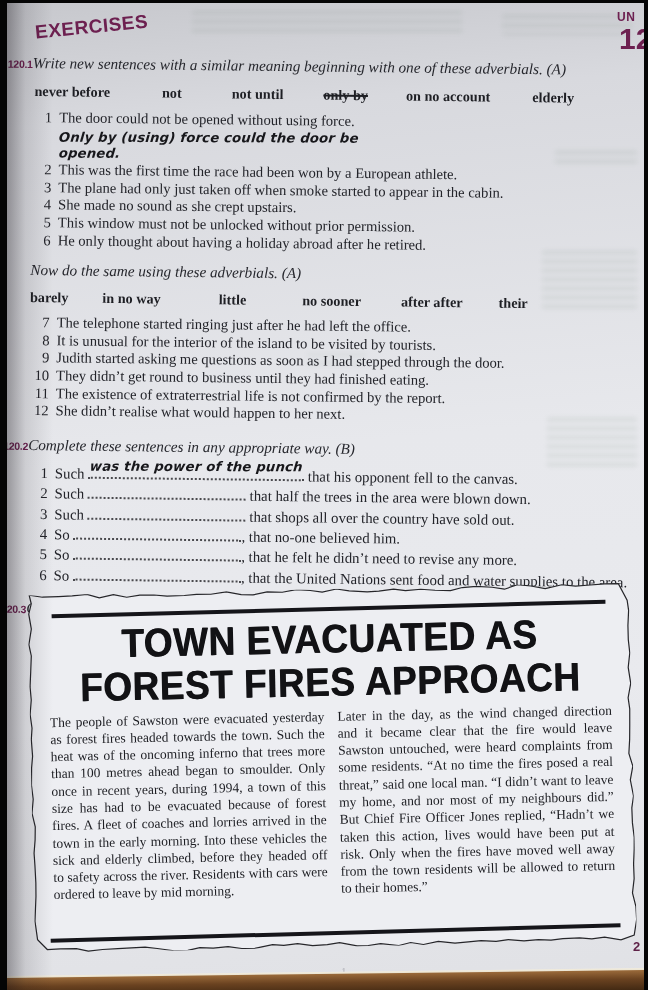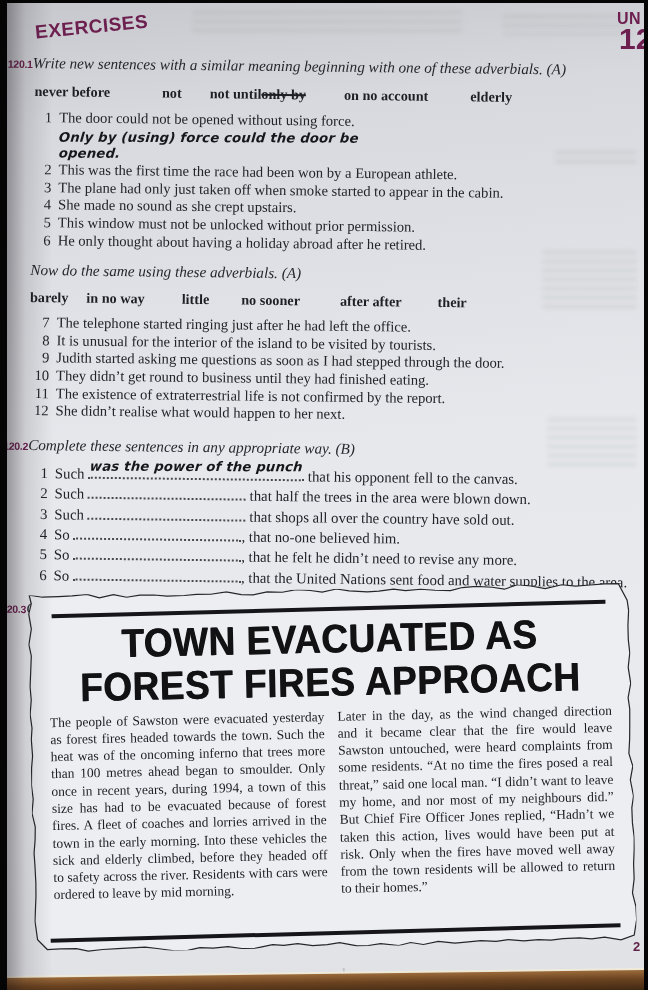--- a/index.html
+++ b/index.html
@@ -15,38 +15,38 @@
   .stack-edge{position:absolute;left:-8px;right:-8px;bottom:12px;height:6px;transform:rotate(-.7deg);
         background:linear-gradient(180deg,#f2ecdc,#d9d2bd);}
   
   .smudge{position:absolute;filter:blur(2.5px);opacity:.32;border-radius:2px;
         background:repeating-linear-gradient(180deg,rgba(104,126,110,.55) 0 3px,transparent 3px 9px);}
   
   .hdr-exercises{position:absolute;left:28px;top:13px;transform:rotate(-5.5deg);
         font-family:"Liberation Sans",sans-serif;font-weight:bold;font-size:19px;
         letter-spacing:.5px;color:#6d2050;}
   .hdr-un{position:absolute;left:610px;top:7px;font-family:"Liberation Sans",sans-serif;
-        font-weight:bold;font-size:16px;color:#6d2050;letter-spacing:.5px;}
+        font-weight:bold;font-size:12px;color:#6d2050;letter-spacing:.5px;}
   .hdr-unitnum{position:absolute;left:612px;top:19px;font-family:"Liberation Sans",sans-serif;
         font-weight:bold;font-size:30px;color:#6d2050;}
   .pagenum{position:absolute;left:626px;top:936px;font-family:"Liberation Sans",sans-serif;
         font-weight:bold;font-size:13px;color:#5e2147;}
   
   #content{position:absolute;left:26px;top:50px;width:604px;transform:rotate(.7deg);
         transform-origin:0 0;color:#23242a;}
   .instr{position:relative;font-style:italic;font-size:15.2px;line-height:20px;color:#26272d;}
   .exnum{position:absolute;left:-25px;top:1px;font-family:"Liberation Sans",sans-serif;
         font-style:normal;font-weight:bold;font-size:10.5px;color:#6d2050;letter-spacing:-.3px;}
   .advrow{display:flex;font-weight:bold;font-size:14.2px;line-height:22px;color:#1e1f24;}
   .advrow span{white-space:nowrap;}
   .row1 span:nth-child(1){margin-left:2px}.row1 span:nth-child(2){margin-left:52px}
-  .row1 span:nth-child(3){margin-left:28px}.row1 span:nth-child(4){}
+  .row1 span:nth-child(3){margin-left:50px}.row1 span:nth-child(4){margin-left:40px}
   .row1 span:nth-child(5){margin-left:38px}.row1 span:nth-child(6){margin-left:42px}
-  .row2 span:nth-child(1){margin-left:0}.row2 span:nth-child(2){margin-left:18px}
-  .row2 span:nth-child(3){margin-left:37px}.row2 span:nth-child(4){margin-left:32px}
+  .row2 span:nth-child(1){margin-left:0}.row2 span:nth-child(2){margin-left:34px}
+  .row2 span:nth-child(3){margin-left:58px}.row2 span:nth-child(4){margin-left:56px}
   .row2 span:nth-child(5){margin-left:40px}.row2 span:nth-child(6){margin-left:36px}
   .struck{text-decoration:line-through;text-decoration-thickness:2px;}
   .items{font-size:14.6px;line-height:17.6px;}
   .item{display:flex;}
   .inum{width:20px;text-align:right;flex:0 0 20px;margin-right:7px;}
   .itext{flex:1;}
   .hand{font-family:"DejaVu Sans",sans-serif;font-style:italic;font-weight:600;
         font-size:13.2px;color:#17171b;display:inline-block;transform:skewX(-5deg) rotate(-.5deg);
         letter-spacing:.2px;}
   .wrapline{margin-left:27px;line-height:16px;}

